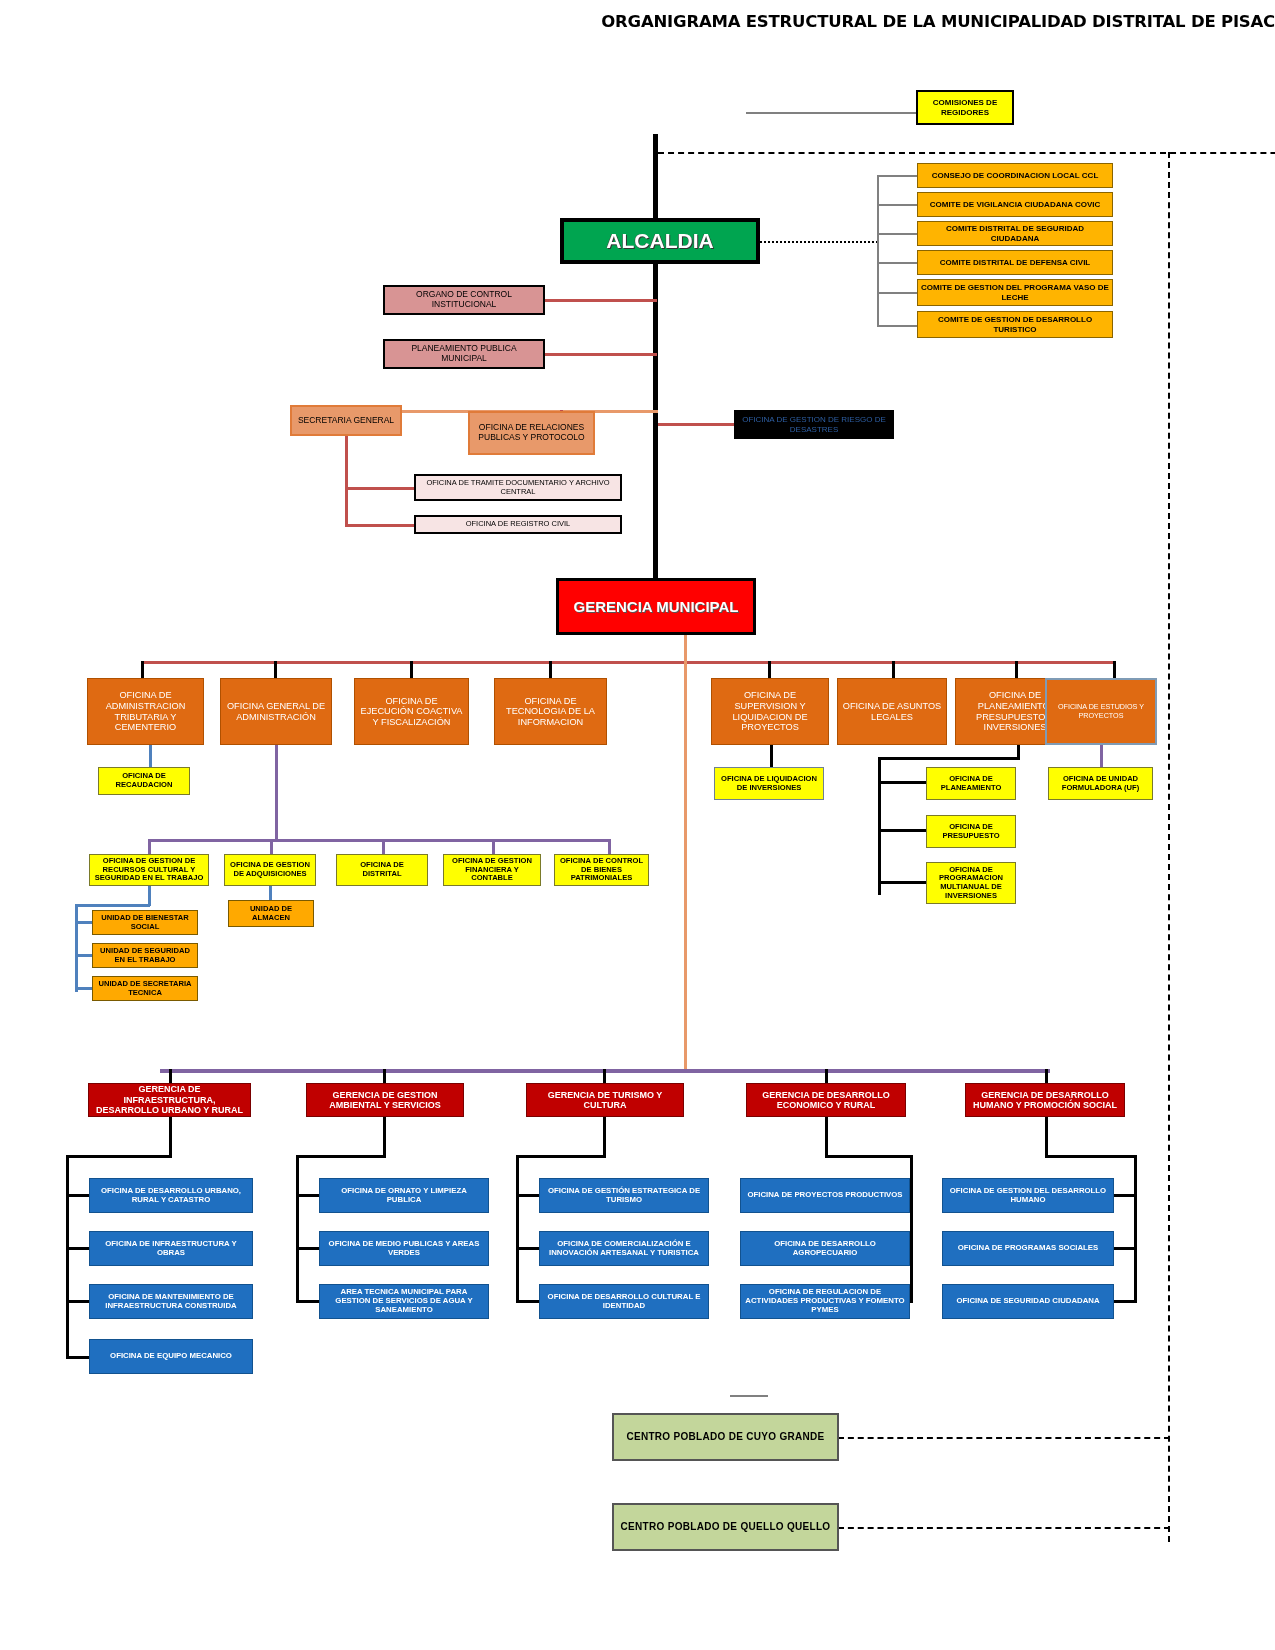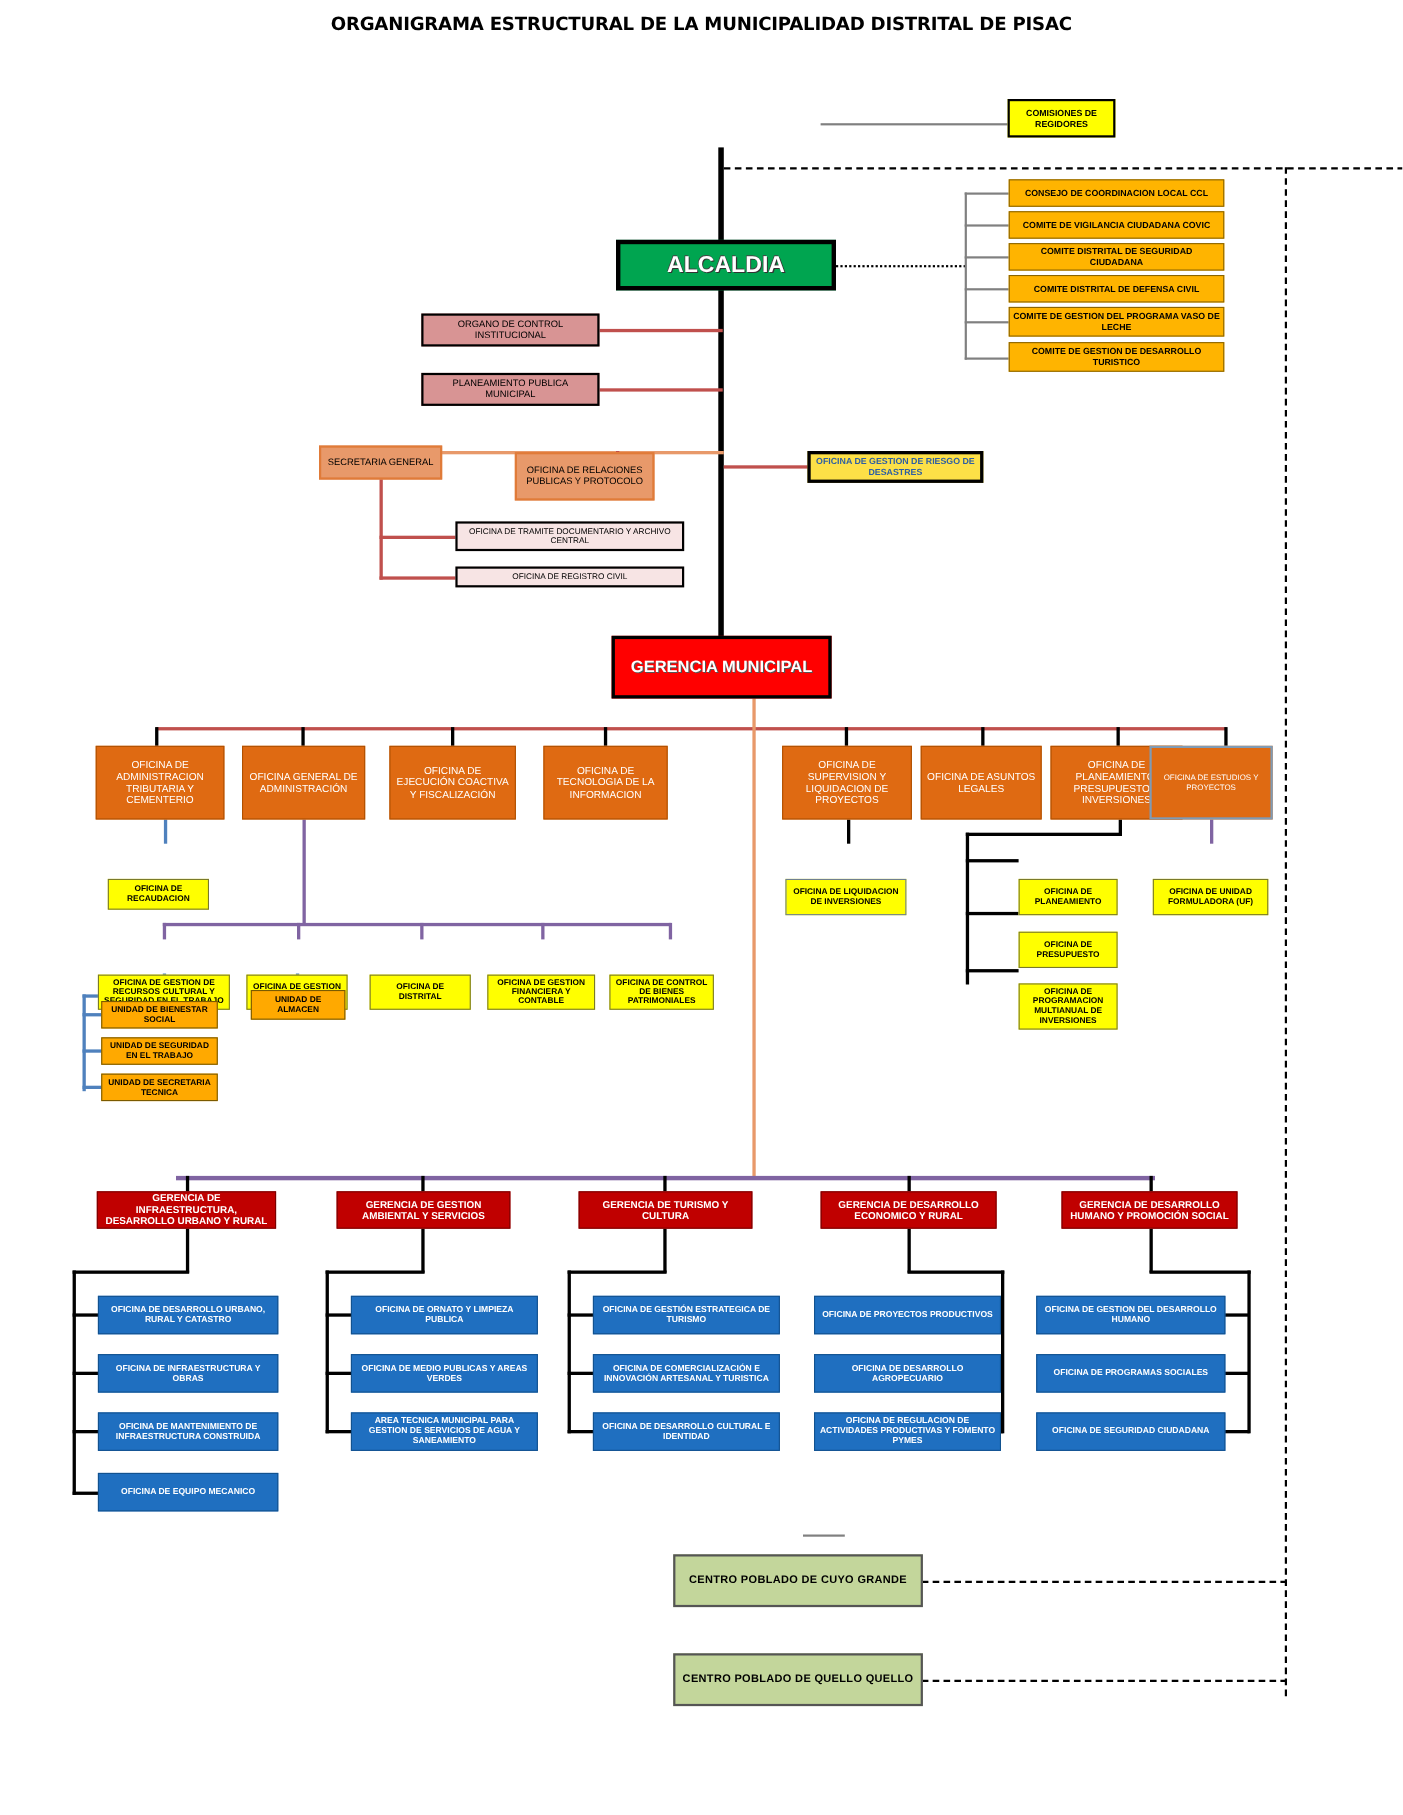--- a/index.html
+++ b/index.html
@@ -1,19 +1,19 @@
 <!DOCTYPE html>
 <html><head>
 <meta charset="utf-8">
 <style>
   html,body{margin:0;padding:0;background:#fff;}
   body{font-family:"Liberation Sans", sans-serif;}
   #page{position:relative;width:1275px;height:1650px;background:#fff;overflow:hidden;}
 
-  .title{position:absolute;left:0;top:12px;width:1275px;text-align:center;
+  .title{position:absolute;left:0;top:12px;width:1275px;text-align:right;
     font-family:"DejaVu Sans", sans-serif;font-weight:bold;font-size:16.5px;
     letter-spacing:-0.2px;color:#000;}
 
   .box{position:absolute;box-sizing:border-box;display:flex;align-items:center;
     justify-content:center;text-align:center;line-height:1.15;
     font-family:"Liberation Sans", sans-serif;}
   .box span{display:block;padding:0 3px;}
 
   
   .concejo{background:#00A9E8;border:4px solid #000;color:#fff;font-size:19px;font-weight:bold;
@@ -21,23 +21,23 @@
   .alcaldia{background:#00A550;border:4px solid #000;color:#fff;font-size:21px;font-weight:bold;
     text-shadow:1px 1px 0 #333,-0.5px -0.5px 0 #444;}
   .gerencia-mun{background:#FF0000;border:3px solid #000;color:#fff;font-size:15px;font-weight:bold;
     text-shadow:1px 1px 0 #555;}
 
   .yellowbright{background:#FFFF00;border:2px solid #000;color:#000;font-size:8px;font-weight:bold;}
   .orangecom{background:#FFB400;border:1.5px solid #8a6400;color:#000;font-size:8px;font-weight:bold;}
   .pinkbox{background:#D89494;border:2px solid #000;color:#000;font-size:8.5px;}
   .pinklight{background:#F7E4E4;border:2px solid #000;color:#000;font-size:7.5px;}
   .salmon{background:#E8996A;border:2px solid #E07B39;color:#000;font-size:8.5px;}
-  .riskbox{background:#fde047;border:3px solid #000;color:#2E5FA3;font-size:8px;font-weight:bold;}
+  .riskbox{background:#000000;border:3px solid #000;color:#2E5FA3;font-size:8px;font-weight:normal;}
   .orangeoff{background:#DF6A12;border:1px solid #b05000;color:#fff;font-size:9.2px;}
-  .yellowoff{background:#FFFF00;border:1.5px solid #7a7a2a;color:#000;font-size:7.6px;font-weight:bold;margin-top:32px;}
+  .yellowoff{background:#FFFF00;border:1.5px solid #7a7a2a;color:#000;font-size:7.6px;font-weight:bold;}
   .goldunit{background:#FFA900;border:1.5px solid #7a5a00;color:#000;font-size:7.6px;font-weight:bold;}
   .gerred{background:#C00000;border:1px solid #7a0000;color:#fff;font-size:9px;font-weight:bold;}
   .bluebox{background:#1F6FC0;border:1px solid #12528f;color:#fff;font-size:7.8px;font-weight:bold;}
   .greenbox{background:#C3D69B;border:2px solid #555;color:#000;font-size:10px;font-weight:bold;
     letter-spacing:0.3px;}
 
   .ln{position:absolute;background:#000;}
   .ln-thick{position:absolute;background:#000;}
   .ln-red{position:absolute;background:#C0504D;}
   .ln-orange{position:absolute;background:#E8996A;}

